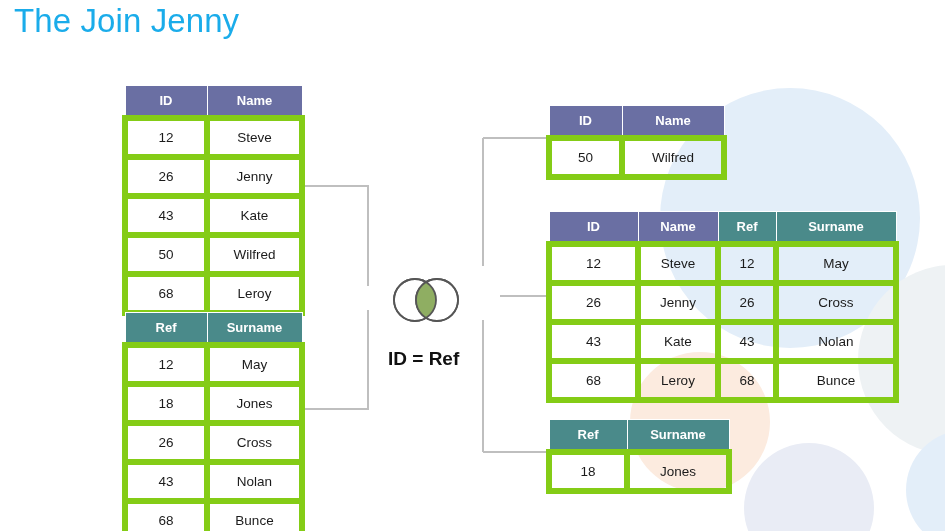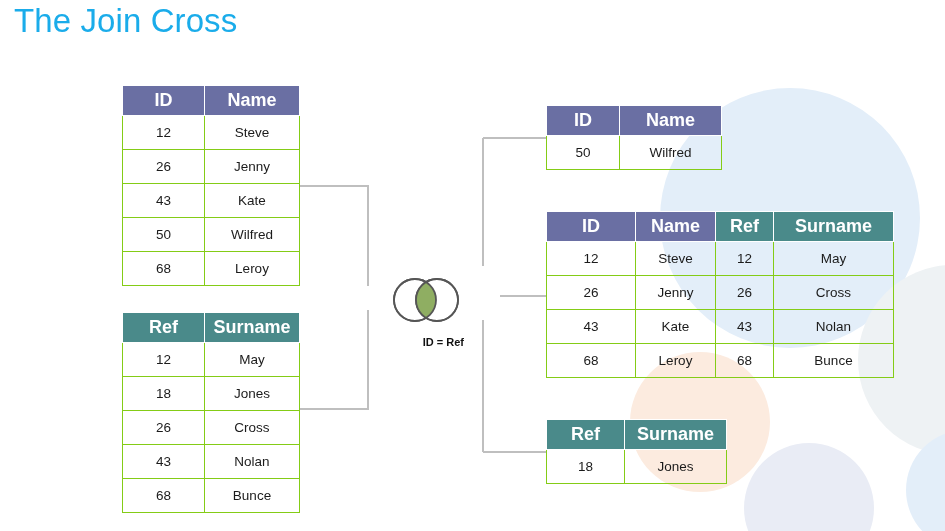--- a/index.html
+++ b/index.html
@@ -61,73 +61,73 @@
   }
   
   table.data-table {
     position: absolute;
     border-collapse: collapse;
     table-layout: fixed;
     background: transparent;
   }
   table.data-table th {
     color: #ffffff;
-    font-size: 18px;
+    font-size: 13px;
     font-weight: bold;
     height: 29px;
     padding: 0;
     border: 1px solid #ffffff;
   }
   table.data-table th.hdr-purple { background: #6a6fa3; }
   table.data-table th.hdr-teal   { background: #4a8a8a; margin-left: 32px; }
   table.data-table td {
     font-size: 13.5px;
     color: #1b1b1b;
     text-align: center;
     height: 33px;
     padding: 0;
-    border: 1px solid #84cc16;
+    border: 6px solid #84cc16;
     background: transparent;
   }
   
   #connectors {
     position: absolute;
     left: 0; top: 0;
     width: 945px; height: 531px;
     pointer-events: none;
   }
   
   #venn-wrap {
     position: absolute;
     left: 388px;
     top: 272px;
   }
   #venn-label {
     position: absolute;
     left: 388px;
-    top: 336px;
+    top: 348px;
     width: 76px;
-    text-align: right;
-    font-size: 11px;
+    text-align: left;
+    font-size: 19px;
     font-weight: bold;
     color: #111111;
   }
 </style>
 </head>
 <body>
 
 <div id="slide">
 
   <div class="blob" id="blob-blue-large"></div>
   <div class="blob" id="blob-teal-right"></div>
   <div class="blob" id="blob-peach"></div>
   <div class="blob" id="blob-lavender"></div>
   <div class="blob" id="blob-blue-corner"></div>
 
-  <div id="page-title">The Join Cross</div>
+  <div id="page-title">The Join Jenny</div>
 
   <svg id="connectors" viewBox="0 0 945 531" width="945" height="531" aria-hidden="true">
 
     <g stroke="#bfbfbf" stroke-width="1.6" fill="none" shape-rendering="crispEdges">
       <path d="M299 186 H368 V286"></path>
       <path d="M299 409 H368 V310"></path>
     </g>
 
     <g stroke="#bfbfbf" stroke-width="1.6" fill="none" shape-rendering="crispEdges">
       <path d="M483 138 H546"></path>

